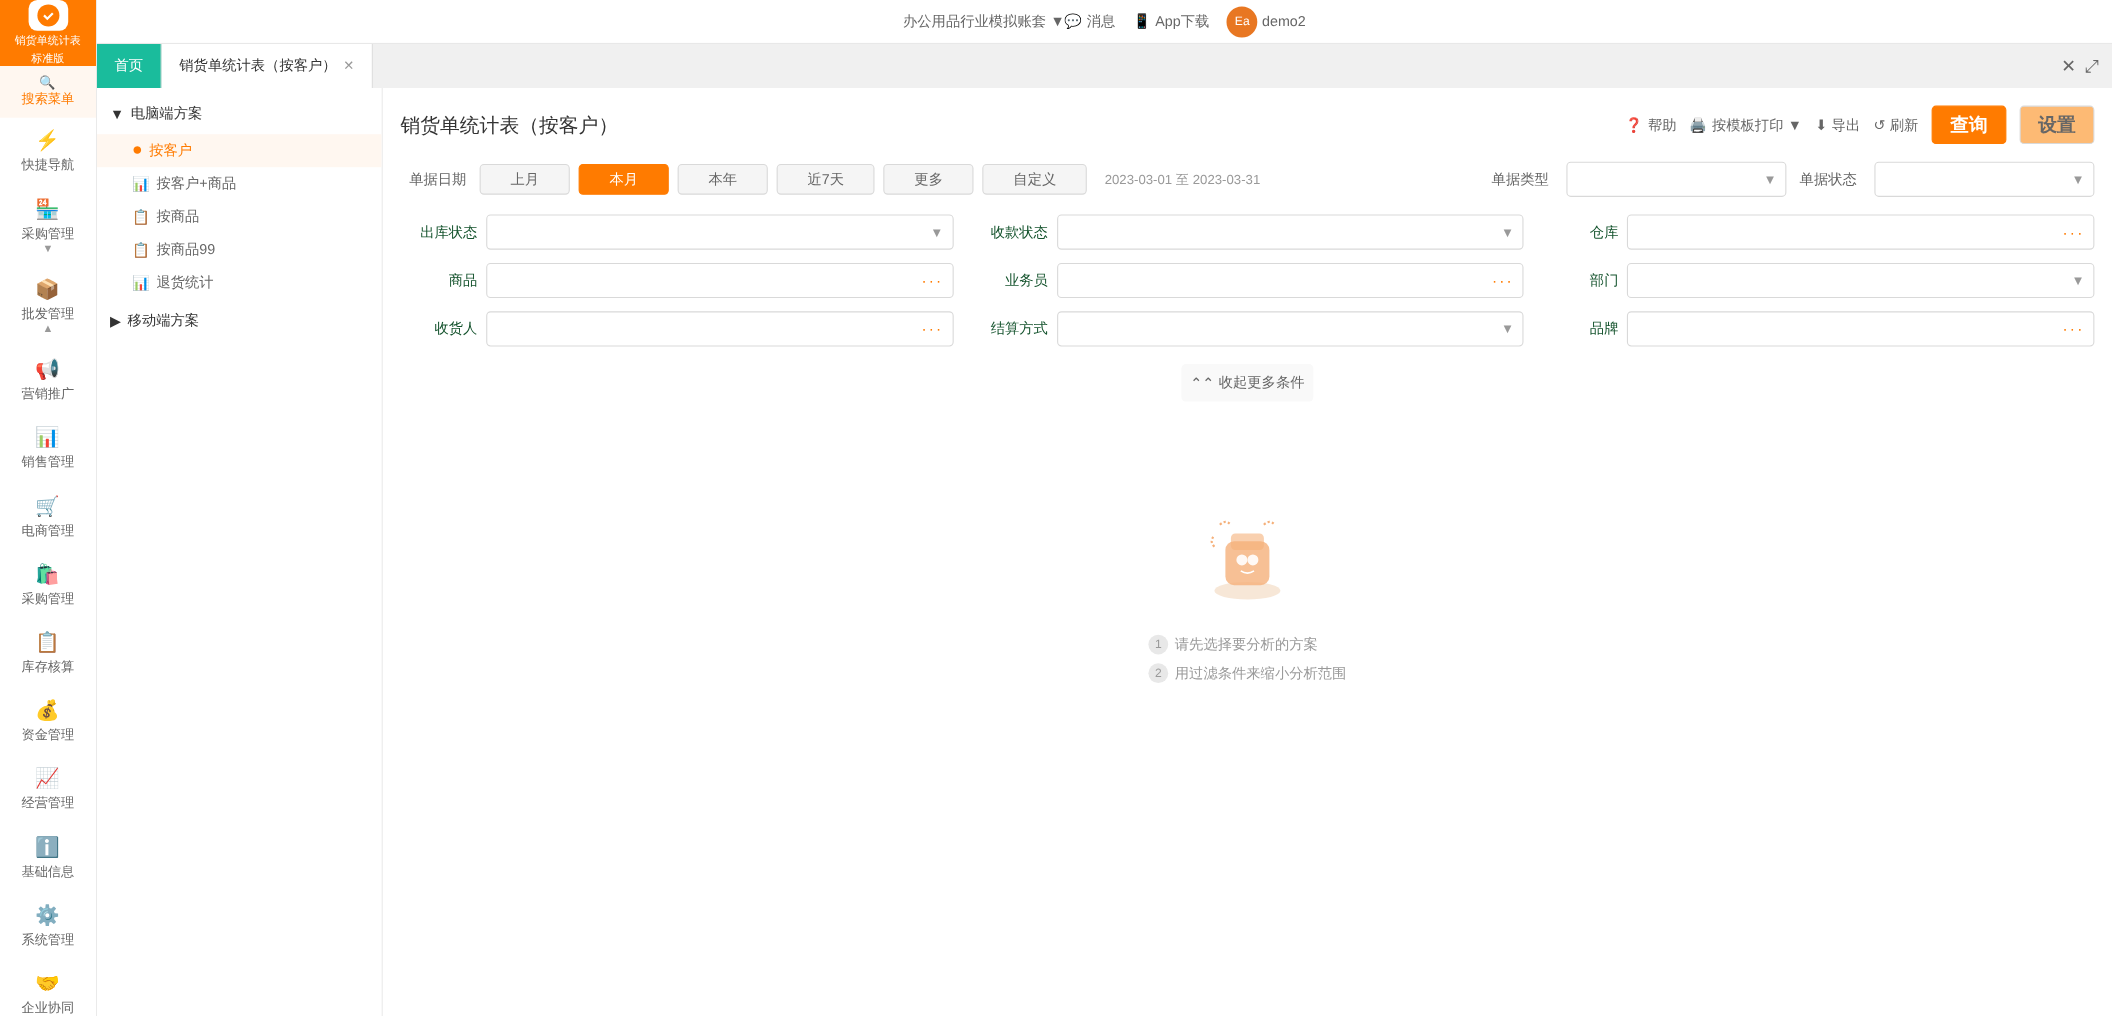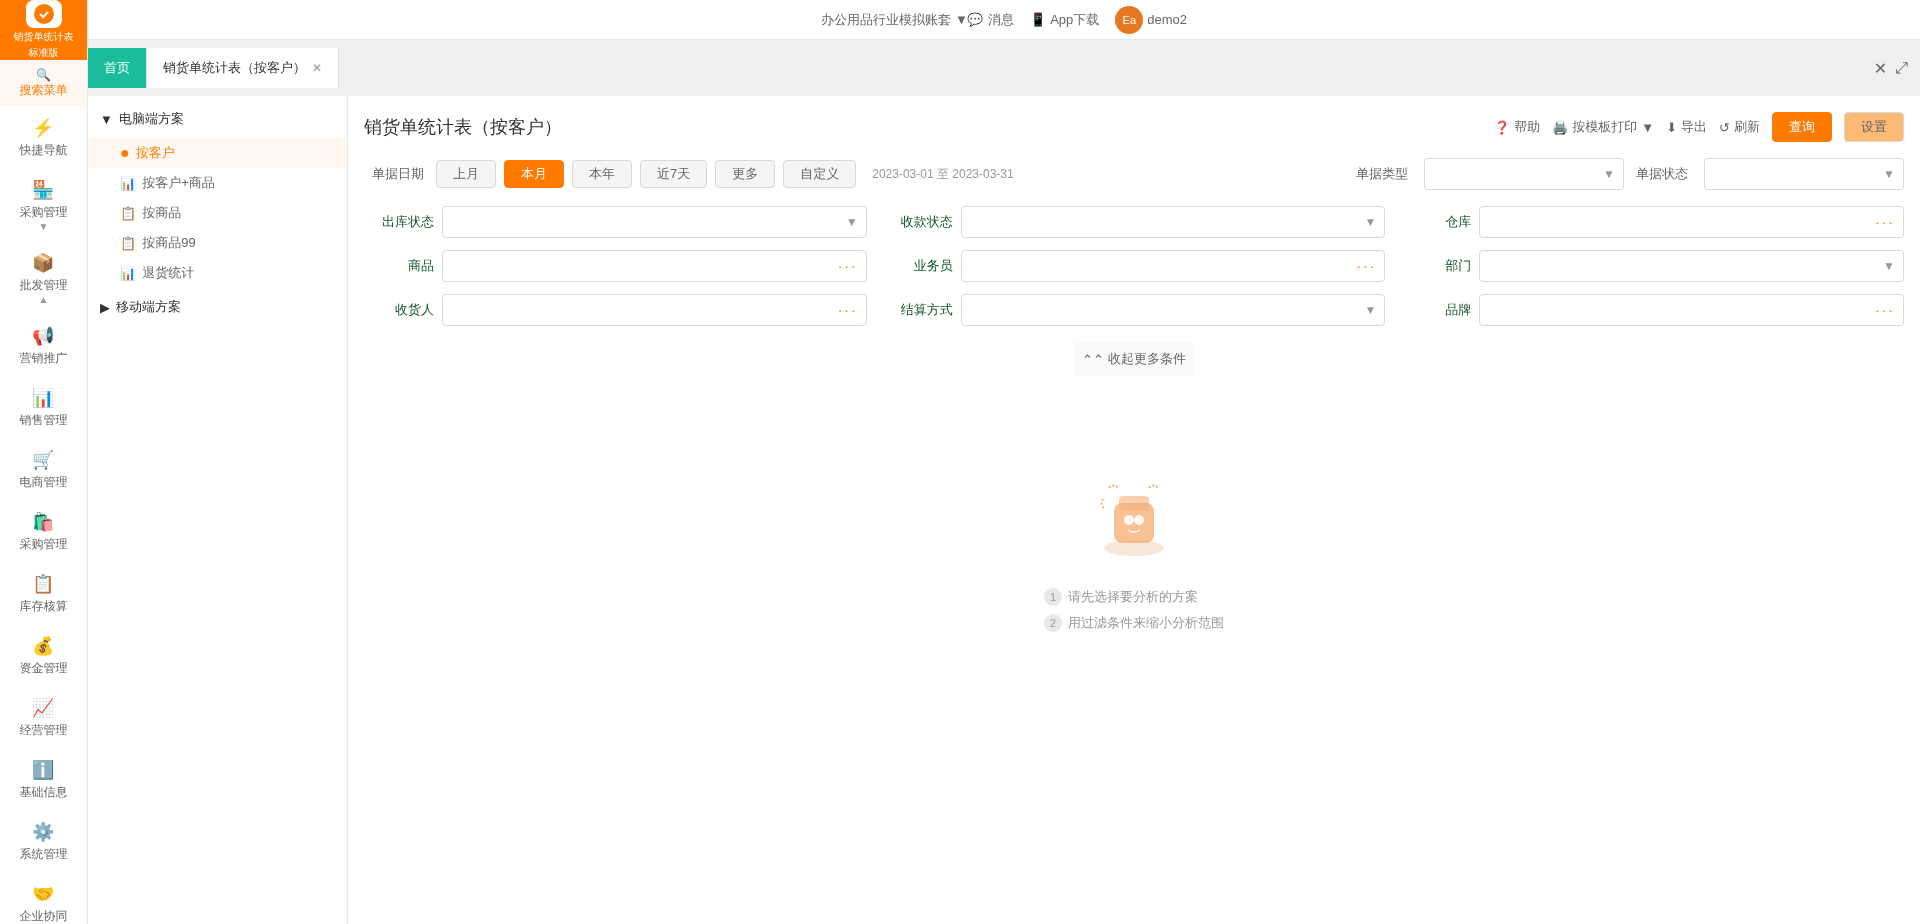--- a/index.html
+++ b/index.html
@@ -20,21 +20,21 @@
 
     
     .topbar { height: 40px; background: #fff; display: flex; align-items: center; justify-content: center; padding: 16px 16px; border-bottom: 1px solid #e8e8e8; flex-shrink: 0; }
     .topbar-left { display: flex; align-items: center; gap: 8px; color: #666; font-size: 13px; }
     .topbar-dropdown { display: flex; align-items: center; gap: 4px; cursor: pointer; }
     .topbar-right { display: flex; align-items: center; gap: 16px; font-size: 13px; color: #666; }
     .topbar-right-item { display: flex; align-items: center; gap: 4px; cursor: pointer; }
     .avatar { width: 28px; height: 28px; border-radius: 50%; background: #e8e8e8; overflow: hidden; display: flex; align-items: center; justify-content: center; font-size: 12px; color: #999; }
 
     
-    .tabbar { height: 56px; background: #f0f0f0; display: flex; align-items: center; gap: 0; flex-shrink: 0; }
+    .tabbar { height: 40px; background: #f0f0f0; display: flex; align-items: center; gap: 0; flex-shrink: 0; }
     .tab { height: 40px; padding: 0 16px; display: flex; align-items: center; gap: 6px; cursor: pointer; font-size: 13px; color: #666; background: #f0f0f0; border-right: 1px solid #ddd; }
     .tab.active { background: #fff; color: #333; border-bottom: none; }
     .tab-home { background: #1abc9c; color: #fff; }
     .tab-close { font-size: 12px; cursor: pointer; color: #999; }
     .tab-expand { margin-left: auto; padding: 0 12px; display: flex; align-items: center; gap: 8px; }
     .tab-expand-icon { cursor: pointer; color: #666; font-size: 16px; }
 
     
     .content { flex: 1; display: flex; overflow: hidden; background: #f5f5f5; }
 
@@ -48,28 +48,28 @@
     .scheme-group-header { padding: 6px 12px; display: flex; align-items: center; gap: 6px; cursor: pointer; color: #333; font-size: 13px; }
     .scheme-item { padding: 6px 12px 6px 32px; display: flex; align-items: center; gap: 6px; cursor: pointer; color: #666; font-size: 13px; }
     .scheme-item.active { color: #ff7b00; background: #fff7f0; }
     .scheme-subgroup { padding: 4px 0; }
 
     
     .filter-area { flex: 1; background: #fff; padding: 16px; overflow-y: auto; }
     .page-title { font-size: 18px; font-weight: 500; color: #333; margin-bottom: 16px; display: flex; align-items: center; justify-content: space-between; }
     .page-title-actions { display: flex; align-items: center; gap: 12px; font-size: 13px; color: #666; }
     .page-title-action { display: flex; align-items: center; gap: 4px; cursor: pointer; }
-    .action-btn { padding: 5px 16px; border-radius: 4px; cursor: pointer; font-size: 13px; border: 1px solid transparent; }
+    .action-btn { padding: 5px 16px; border-radius: 4px; cursor: pointer; font-size: 17px; border: 1px solid transparent; font-weight: bold; }
     .action-btn-primary { background: #ff7b00; color: #fff; border-color: #ff7b00; }
     .action-btn-default { background: #fdba74; color: #666; border-color: #d9d9d9; }
 
     .filter-row { display: flex; align-items: center; gap: 8px; margin-bottom: 16px; }
     .filter-label { color: #666; font-size: 13px; width: 60px; flex-shrink: 0; text-align: right; margin-right: 4px; }
     .filter-date-row { display: flex; align-items: center; gap: 8px; }
-    .filter-date-btn { padding: 4px 16px; border-radius: 4px; cursor: pointer; font-size: 13px; background: #f5f5f5; border: 1px solid #d9d9d9; color: #666; }
+    .filter-date-btn { padding: 4px 27px; border-radius: 4px; cursor: pointer; font-size: 13px; background: #f5f5f5; border: 1px solid #d9d9d9; color: #666; }
     .filter-date-btn.active { background: #ff7b00; color: #fff; border-color: #ff7b00; }
     .filter-date-range { font-size: 12px; color: #999; margin-left: 8px; }
 
     .filter-grid { display: grid; grid-template-columns: 1fr 1fr 1fr; gap: 12px 16px; margin-bottom: 12px; }
     .filter-item { display: flex; align-items: center; }
     .filter-item-label { color: #14532d; font-size: 13px; width: 70px; flex-shrink: 0; text-align: right; margin-right: 8px; }
     .filter-select { flex: 1; height: 32px; border: 1px solid #d9d9d9; border-radius: 4px; padding: 0 8px; font-size: 13px; color: #333; background: #fff; display: flex; align-items: center; justify-content: space-between; cursor: pointer; }
     .filter-select-text { color: #bbb; }
     .filter-select-icon { color: #999; font-size: 12px; }
     .filter-select-dots { color: #ff7b00; font-size: 14px; letter-spacing: 2px; }

